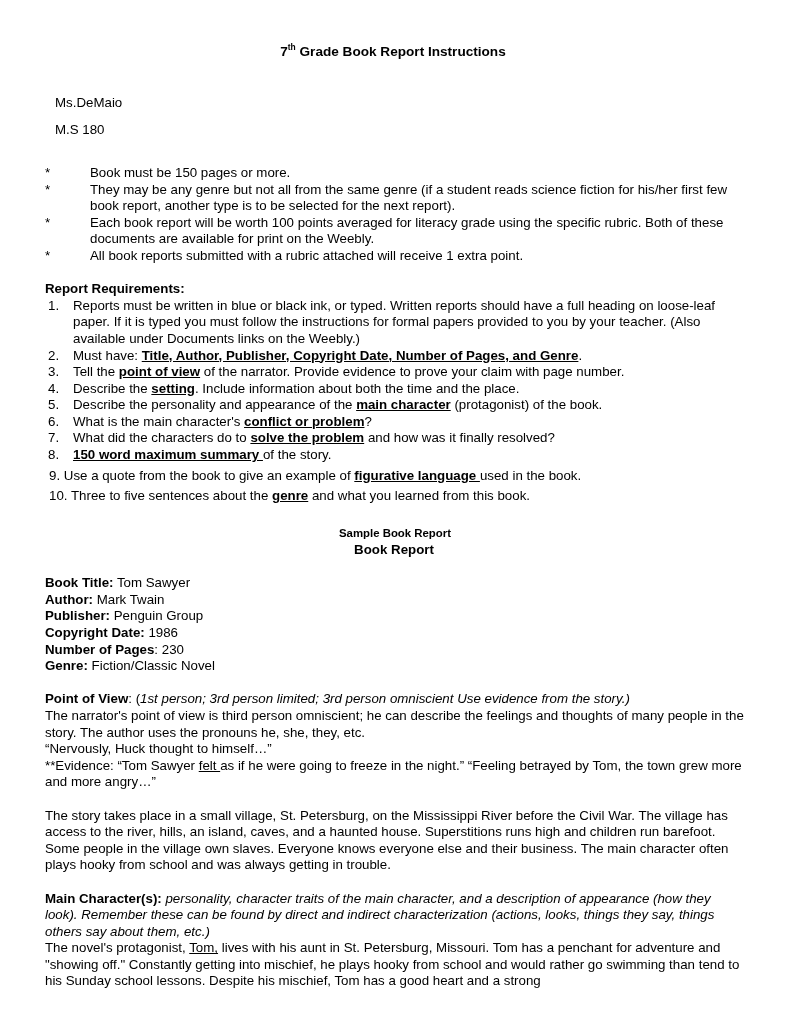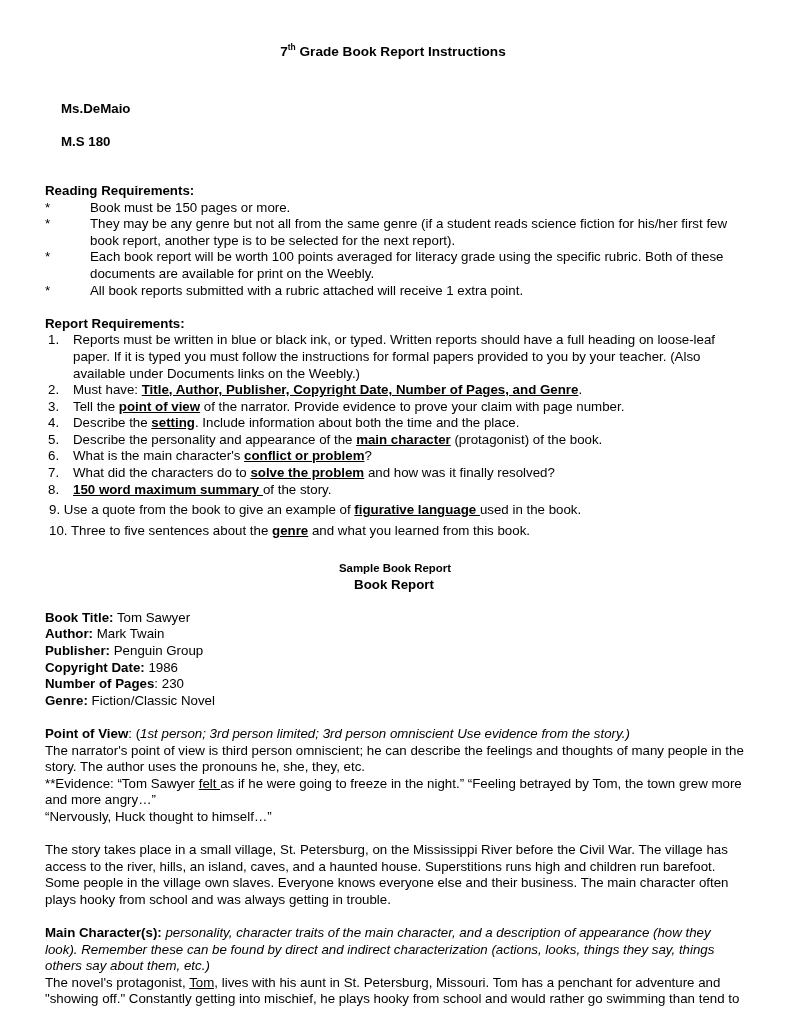--- a/index.html
+++ b/index.html
@@ -35,22 +35,22 @@
     vertical-align: super;
     line-height: 0;
   }
   .spacer-line { height: 16.6px; }
   .bold { font-weight: bold; }
   .ital { font-style: italic; }
   .und { text-decoration: underline; }
   .bu { font-weight: bold; text-decoration: underline; }
 
   .byline {
-    font-weight: bold;
-    margin: 16px;
+    font-weight: normal;
+    margin: 10px;
     line-height: 16.6px;
   }
   .section-head {
     font-weight: bold;
     margin: 0;
     line-height: 16.6px;
   }
 
   
   .star-list { margin: 0; padding: 0; list-style: none; }
@@ -118,21 +118,20 @@
 
   <div class="doc-title"><span>7</span><sup>th</sup><span> Grade Book Report Instructions</span></div>
 
   <div class="spacer-line"></div>
 
   <div class="byline">Ms.DeMaio</div>
   <div class="byline">M.S 180</div>
 
   <div class="spacer-line"></div>
 
-  <div class="section-head">Reading Requirements:</div>
   <ul class="star-list">
     <li><span class="star">*</span><span>Book must be 150 pages or more.</span></li>
     <li><span class="star">*</span><span>They may be any genre but not all from the same genre (if a student reads science fiction for his/her first few book report, another type is to be selected for the next report).</span></li>
     <li><span class="star">*</span><span>Each book report will be worth 100 points averaged for literacy grade using the specific rubric. Both of these documents are available for print on the Weebly.</span></li>
     <li><span class="star">*</span><span>All book reports submitted with a rubric attached will receive 1 extra point.</span></li>
   </ul>
 
   <div class="spacer-line"></div>
 
   <div class="section-head">Report Requirements:</div>
@@ -160,22 +159,22 @@
   <div class="fieldline"><span class="bold">Author:</span><span> Mark Twain</span></div>
   <div class="fieldline"><span class="bold">Publisher:</span><span> Penguin Group</span></div>
   <div class="fieldline"><span class="bold">Copyright Date:</span><span> 1986</span></div>
   <div class="fieldline"><span class="bold">Number of Pages</span><span>: 230</span></div>
   <div class="fieldline"><span class="bold">Genre:</span><span> Fiction/Classic Novel</span></div>
 
   <div class="spacer-line"></div>
 
   <div class="body-block"><span class="bold">Point of View</span><span>: (</span><span class="ital">1st person; 3rd person limited; 3rd person omniscient Use evidence from the story.</span><span class="ital">)</span></div>
   <div class="body-block">The narrator's point of view is third person omniscient; he can describe the feelings and thoughts of many people in the story.  The author uses the pronouns he, she, they, etc.</div>
+  <div class="body-block">“Nervously, Huck thought to himself…”</div>
   <div class="body-block"><span>**Evidence:  “Tom Sawyer </span><span class="und">felt </span><span>as if he were going to freeze in the night.” “Feeling betrayed by Tom, the town grew more and more angry…”</span></div>
-  <div class="body-block">“Nervously, Huck thought to himself…”</div>
 
   <div class="spacer-line"></div>
 
   <div class="body-block">The story takes place in a small village, St. Petersburg, on the Mississippi River before the Civil War. The village has access to the river, hills, an island, caves, and a haunted house. Superstitions runs high and children run barefoot. Some people in the village own slaves. Everyone knows everyone else and their business. The main character often plays hooky from school and was always getting in trouble.</div>
 
   <div class="spacer-line"></div>
 
   <div class="body-block"><span class="bold">Main Character(s):</span><span class="ital"> personality, character traits of the main character, and a description of appearance (how they look). Remember these can be found by direct and indirect characterization (actions, looks, things they say, things others say about them, etc.)</span></div>
   <div class="body-block"><span>The novel's protagonist, </span><span class="und">Tom,</span><span> lives with his aunt in St. Petersburg, Missouri. Tom has a penchant for adventure and "showing off." Constantly getting into mischief, he plays hooky from school and would rather go swimming than tend to his Sunday school lessons. Despite his mischief, Tom has a good heart and a strong</span></div>
 

